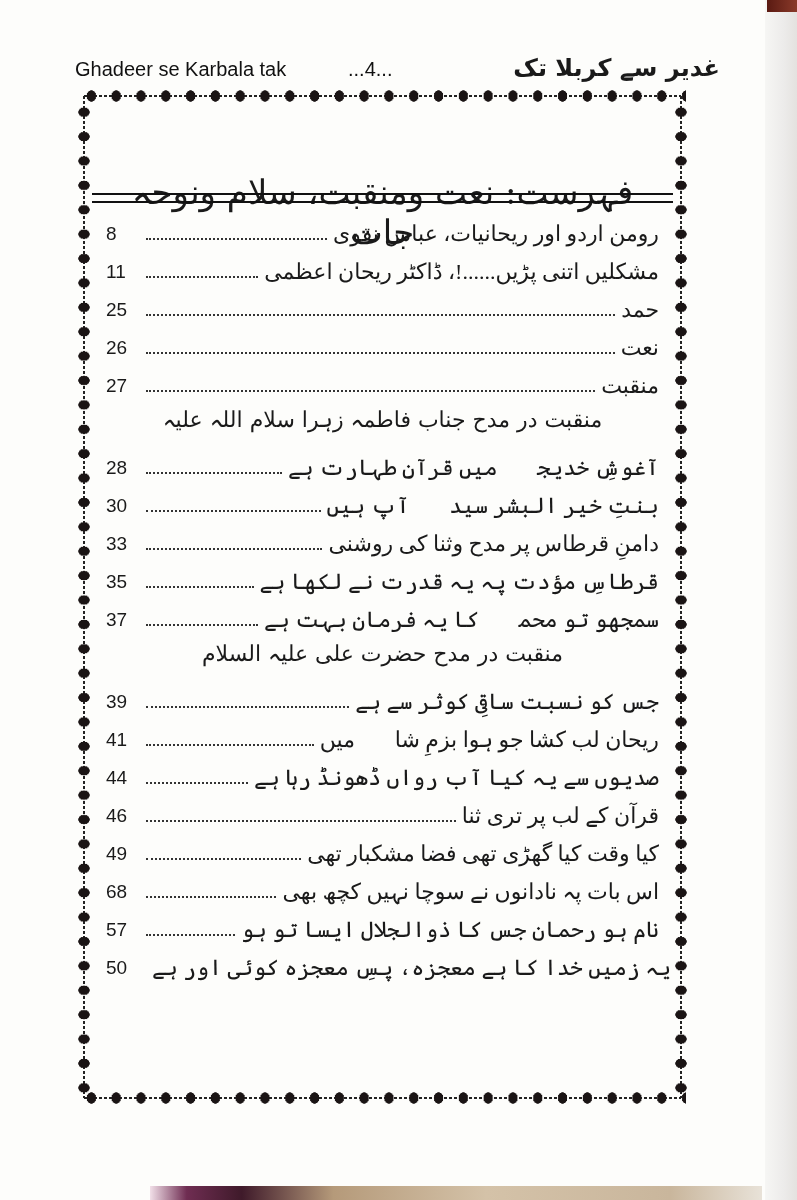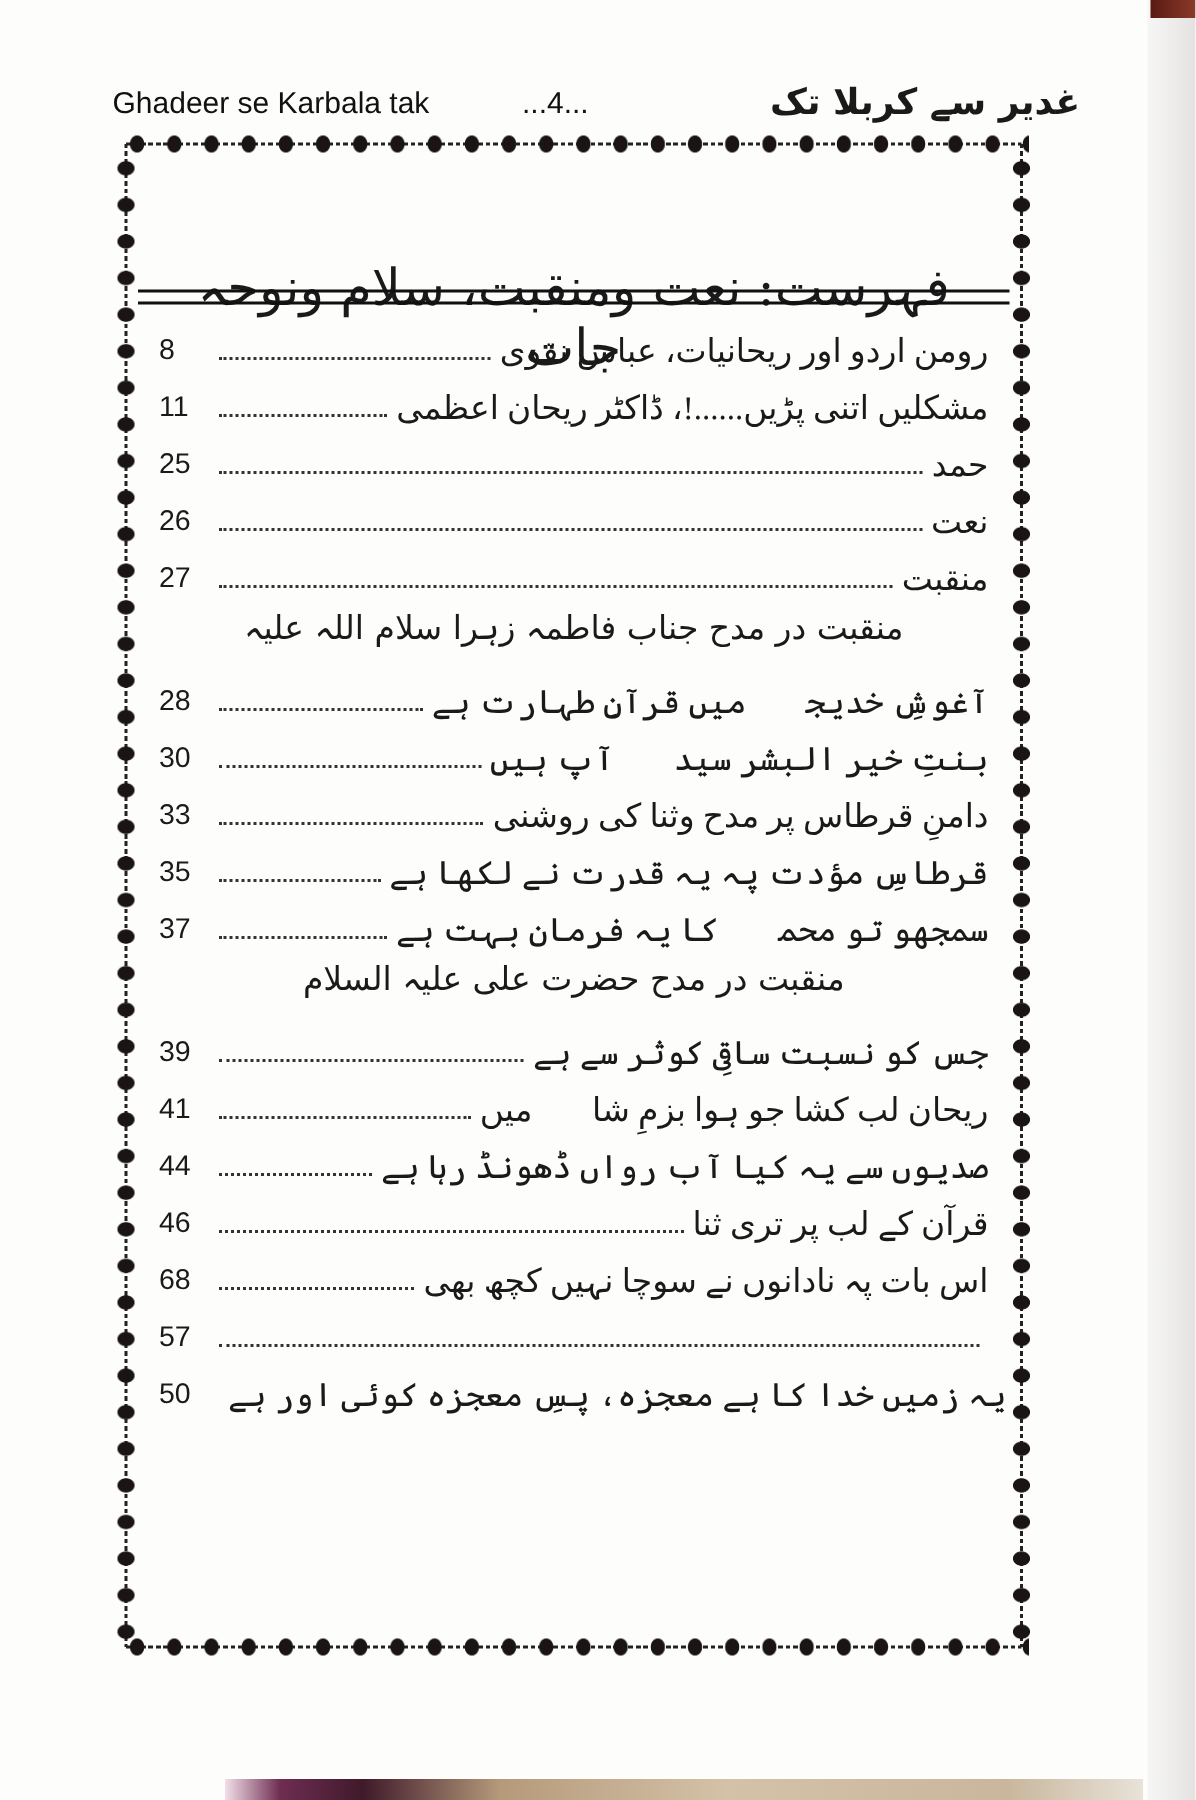--- a/index.html
+++ b/index.html
@@ -184,27 +184,33 @@
       <span class="num">44</span>
       <span class="dots"></span>
       <span class="label">صدیوں سے یہ کیا آب رواں ڈھونڈ رہا ہے</span>
     </div>
     <div class="row">
       <span class="num">46</span>
       <span class="dots"></span>
       <span class="label">قرآن کے لب پر تری ثنا</span>
     </div>
     <div class="row">
+      <span class="num">49</span>
+      <span class="dots"></span>
+      <span class="label">کیا وقت کیا گھڑی تھی فضا مشکبار تھی</span>
+    </div>
+    <div class="row">
       <span class="num">68</span>
       <span class="dots"></span>
       <span class="label">اس بات پہ نادانوں نے سوچا نہیں کچھ بھی</span>
     </div>
     <div class="row">
       <span class="num">57</span>
       <span class="dots"></span>
+      <span class="label">نام ہو رحمان جس کا ذوالجلال ایسا تو ہو</span>
     </div>
     <div class="row">
       <span class="num">50</span>
       <span class="dots"></span>
       <span class="label">یہ زمیں خدا کا ہے معجزہ، پسِ معجزہ کوئی اور ہے</span>
     </div>
   </div>
 </div>
 
 </body></html>

